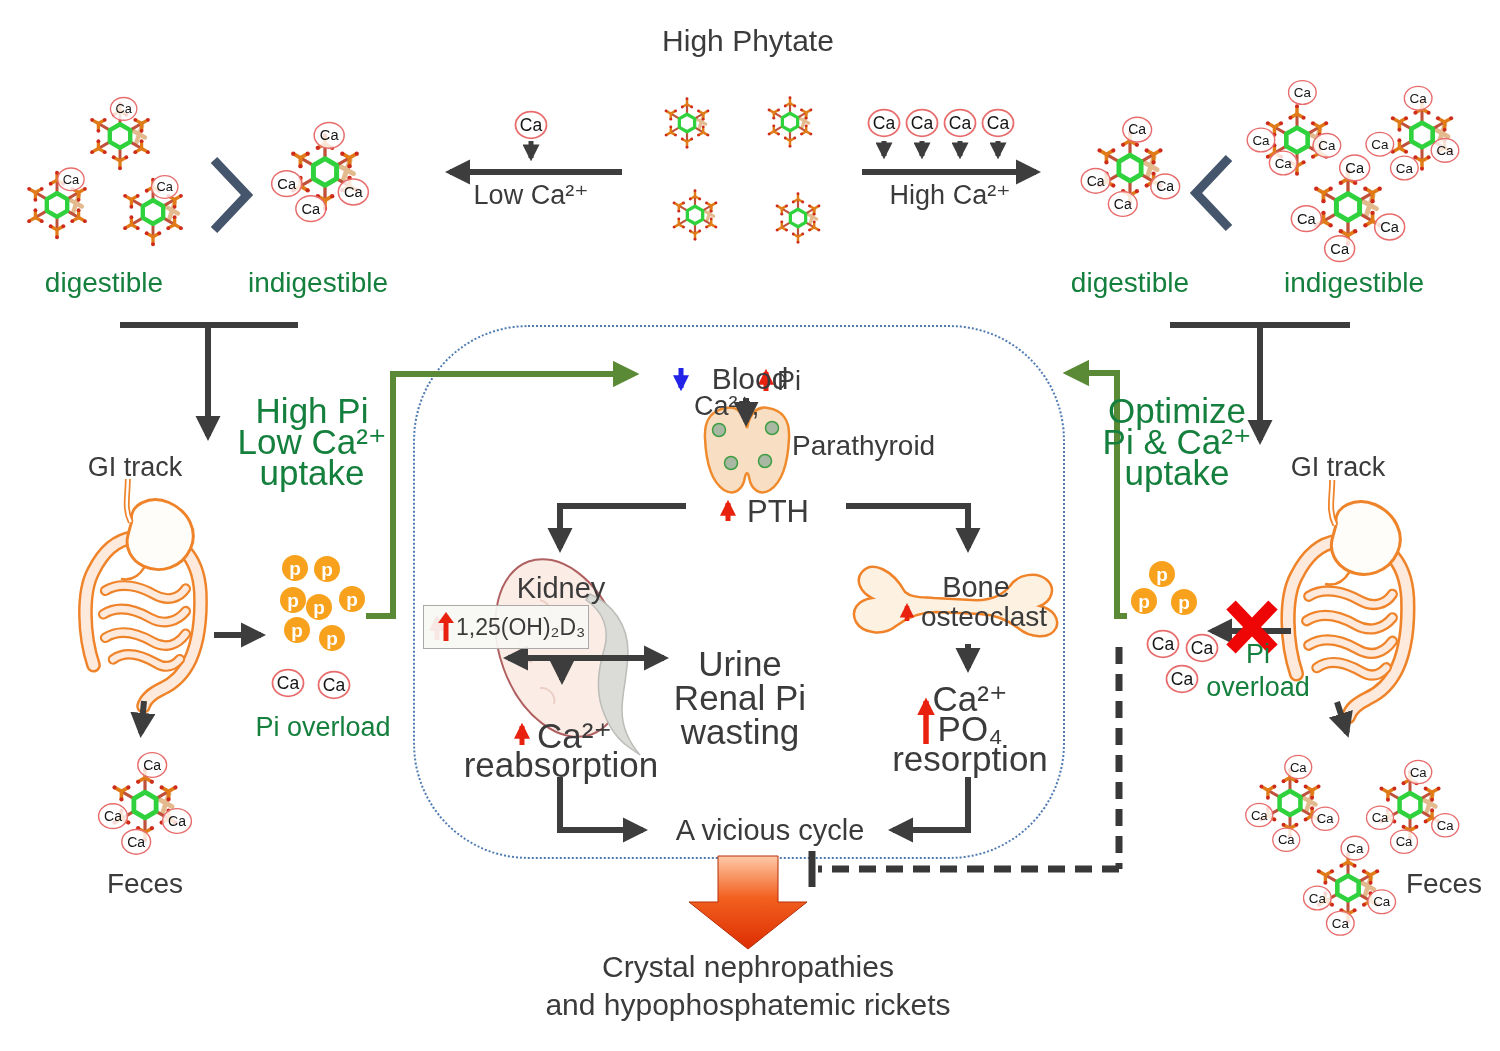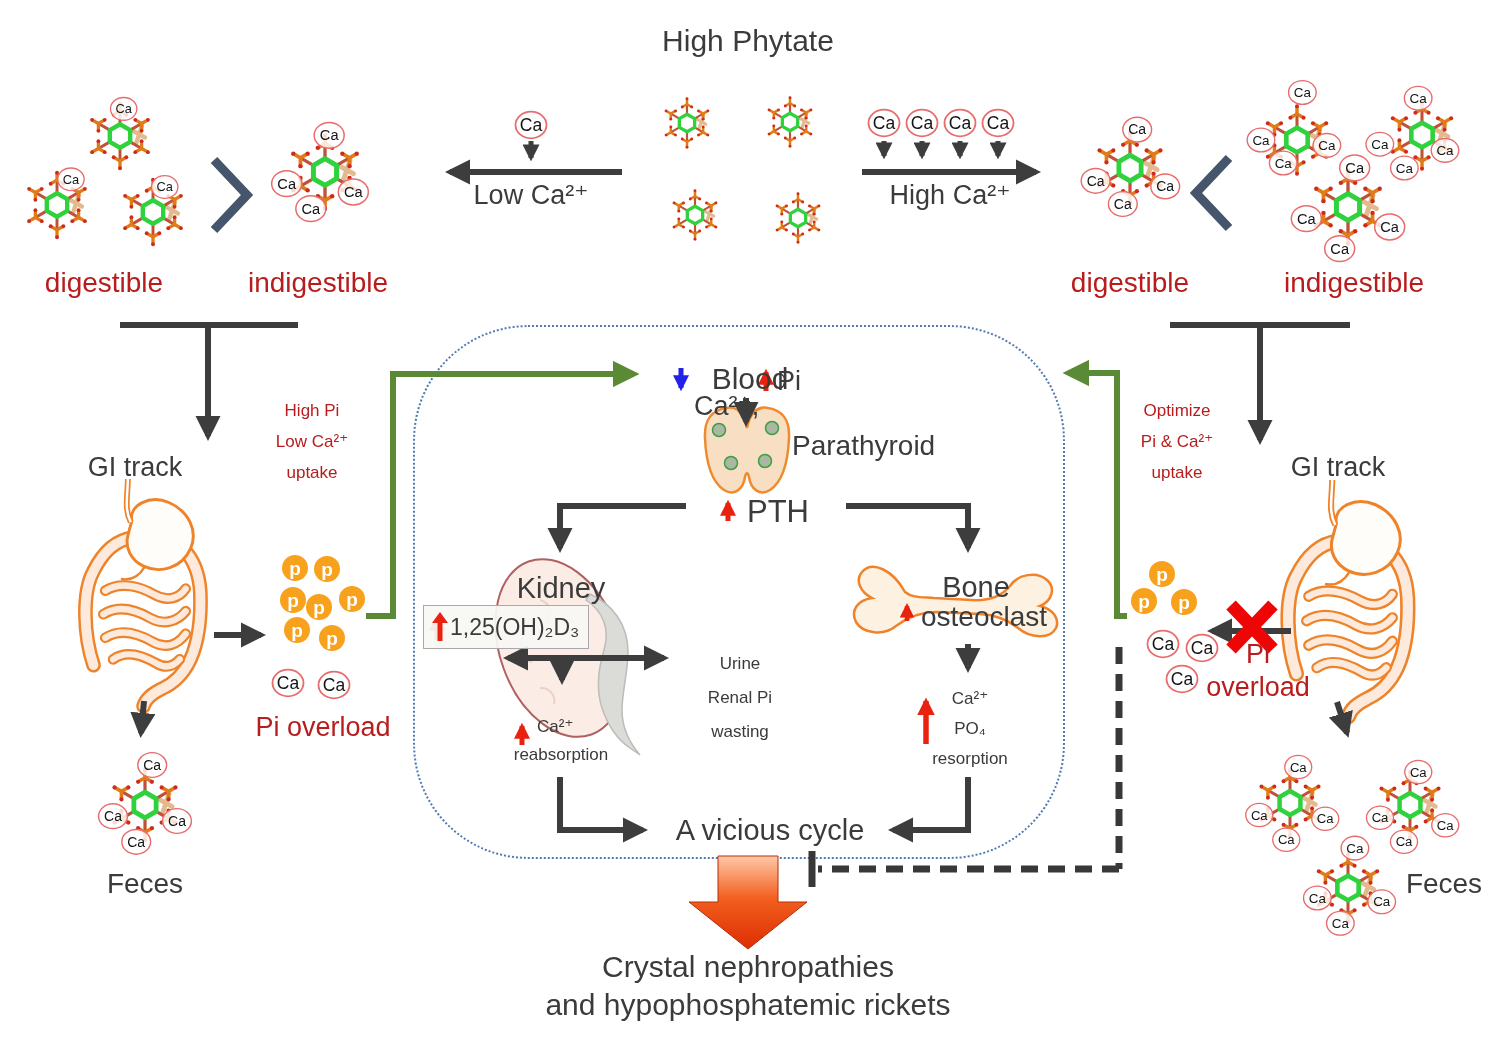--- a/index.html
+++ b/index.html
@@ -1,27 +1,27 @@
 <!DOCTYPE html>
 <html><head>
 <meta charset="utf-8">
 <style>
   html,body{margin:0;padding:0;background:#fff;}
   .stage{position:relative;width:1500px;height:1051px;background:#fff;overflow:hidden;
          font-family:"Liberation Sans","DejaVu Sans",sans-serif;color:#3b3b3b;}
   .lbl{position:absolute;white-space:nowrap;transform:translateX(-50%);text-align:center;line-height:1.15;}
   .lbl-l{position:absolute;white-space:nowrap;}
-  .blue{color:#b91c1c;}
-  .fs25{font-size:28px;} .fs26{font-size:17px;} .fs27{font-size:27px;} .fs28{font-size:28px;}
+  .blue{color:#15803d;}
+  .fs25{font-size:28px;} .fs26{font-size:35px;} .fs27{font-size:27px;} .fs28{font-size:28px;}
   .fs29{font-size:29px;} .fs30{font-size:30px;} .fs31{font-size:31px;}
   .dotted-box{position:absolute;left:413px;top:325px;width:648px;height:530px;
               border:2px dotted #4f7ab2;border-radius:115px;}
   .d3-box{position:absolute;left:423px;top:605px;width:166px;height:44px;z-index:6;
           background:rgba(247,247,244,0.93);border:1.5px solid #a9a9a9;
-          display:flex;align-items:center;padding-left:6px;box-sizing:border-box;}
+          display:flex;align-items:center;padding-left:12px;box-sizing:border-box;}
   .d3-box span{font-size:23px;color:#3b3b3b;}
   svg.layer{position:absolute;left:0;top:0;z-index:4;pointer-events:none;}
   svg#gen{z-index:5;}
   .txt{z-index:8;}
   .multi div{white-space:nowrap;}
 </style>
 </head>
 <body>
 
 <div class="stage">

